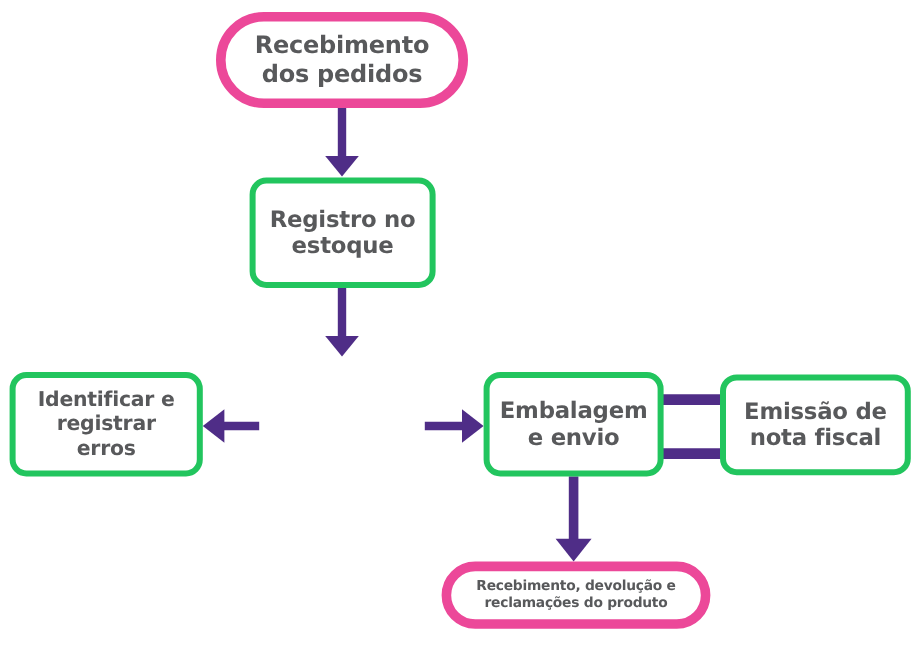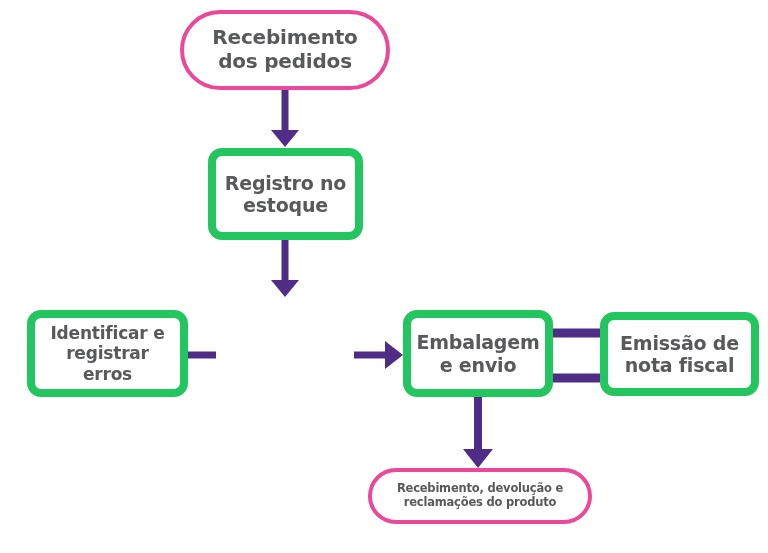--- a/index.html
+++ b/index.html
@@ -41,25 +41,25 @@
     z-index: 2;
   }
   .node .lbl {
     display: block;
     width: 100%;
     white-space: pre-line;
   }
 
   
   .pill {
-    border: 4px solid #ec4899;
+    border: 8px solid #ec4899;
     border-radius: 42px;
   }
   .rect {
-    border: 8px solid #22c55e;
+    border: 5px solid #22c55e;
     border-radius: 14px;
   }
 
   
   .diamond-wrap {
     position: absolute;
     z-index: 2;
   }
   .diamond-shape {
     position: absolute;
@@ -80,21 +80,21 @@
     line-height: 1.3;
     letter-spacing: -0.1px;
     white-space: pre-line;
     padding: 0 14px;
     box-sizing: border-box;
   }
 
   
   #n-recebimento-pedidos { left: 180px;  top: 10px;   width: 210px; height: 80px;  font-size: 20px; }
   #n-registro-estoque    { left: 208px;  top: 148px;  width: 155px; height: 92px;  font-size: 19px; }
-  #n-identificar-erros   { left: 8px;    top: 310px;  width: 161px; height: 87px;  font-size: 17px; margin-left: 19px; }
+  #n-identificar-erros   { left: 8px;    top: 310px;  width: 161px; height: 87px;  font-size: 17px; }
   #n-embalagem-envio     { left: 403px;  top: 310px;  width: 150px; height: 87px;  font-size: 19px; }
   #n-emissao-nota        { left: 600px;  top: 312px;  width: 159px; height: 84px;  font-size: 19px; }
   #n-recebimento-devolucao { left: 368px; top: 468px; width: 224px; height: 56px; font-size: 11.5px; }
   #n-decisao             { left: 216px;  top: 296px;  width: 138px; height: 118px; }
 </style>
 </head>
 <body>
 
 <div id="canvas">
 

